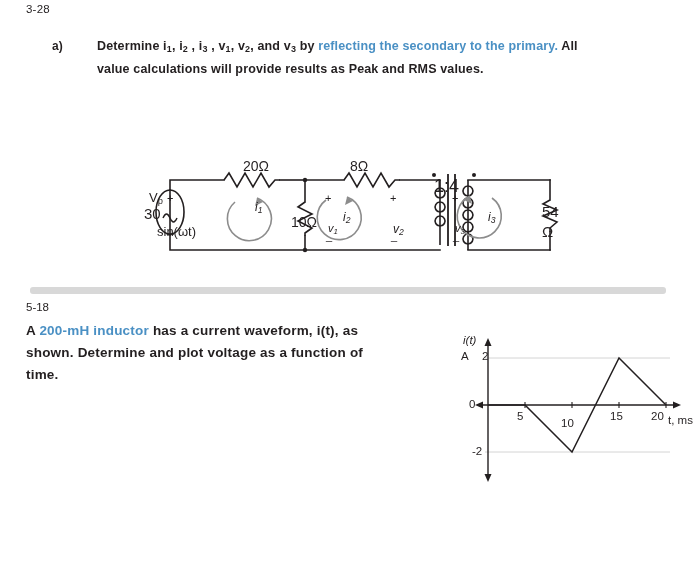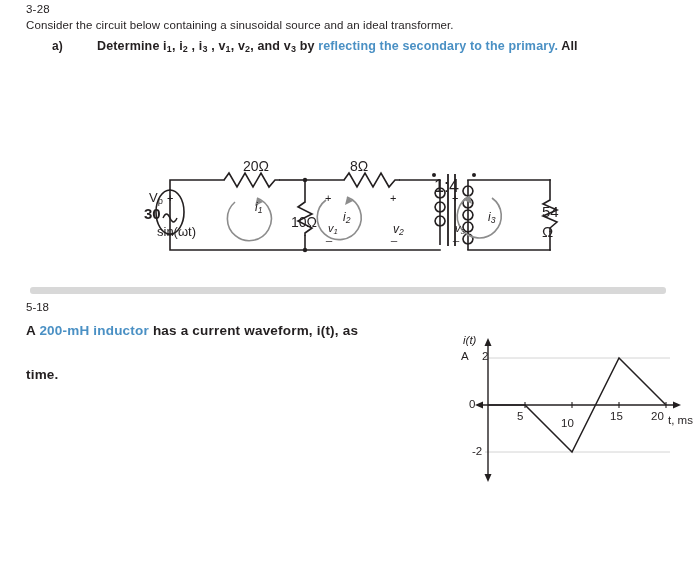--- a/index.html
+++ b/index.html
@@ -99,21 +99,21 @@
   }
   .clabel {
     position: absolute;
     font-size: 12.5px;
     color: #231f20;
   }
   #lbl-20ohm { left: 113px; top: 18px; font-size: 14px; }
   #lbl-8ohm  { left: 220px; top: 18px; font-size: 14px; }
   #lbl-ratio { left: 304px; top: 36px; font-size: 18px; }
   #lbl-vp    { left: 19px;  top: 50px; font-size: 13px; }
-  #lbl-30    { left: 14px;  top: 65px; font-size: 15px; font-weight: bold;}
+  #lbl-30    { left: 14px;  top: 65px; font-size: 15px; font-weight: normal;}
   #lbl-sin   { left: 2px;   top: 84px; font-size: 13px; margin-left: 25px; }
   #lbl-10ohm { left: 161px; top: 74px; font-size: 14px; }
   #lbl-72    { left: 412px; top: 63px; font-size: 15px; }
   #lbl-72u   { left: 412px; top: 83px; font-size: 15px; }
   #lbl-i1    { left: 125px; top: 60px; font-size: 12px; font-style: italic;}
   #lbl-i2    { left: 213px; top: 70px; font-size: 12px; font-style: italic;}
   #lbl-i3    { left: 358px; top: 70px; font-size: 12px; font-style: italic;}
   #lbl-v1    { left: 198px; top: 82px; font-size: 11px; font-style: italic;}
   #lbl-v2    { left: 263px; top: 82px; font-size: 12px; font-style: italic; text-align: right;}
   #lbl-v3    { left: 325px; top: 82px; font-size: 11px; font-style: italic;}
@@ -140,24 +140,24 @@
   #pl-15  { left: 155px;top: 80px; }
   #pl-20  { left: 196px;top: 80px; }
   #pl-tms { left: 213px;top: 84px; }
 </style>
 </head>
 <body>
 
 <div class="page">
 
   <div id="p328-number">3-28</div>
-  <div id="p328-intro">Consider the circuit below containing a sinusoidal source and an ideal transformer.</div>
   <div id="p328-a-label">a)</div>
   <div id="p328-a-text">
     <span>Determine i</span><sub>1</sub><span>, i</span><sub>2</sub><span> , i</span><sub>3</sub><span> , v</span><sub>1</sub><span>, v</span><sub>2</sub><span>, and v</span><sub>3</sub><span> by </span><span class="hl">reflecting the secondary to the primary.</span><span>  All</span><br>
+    <span>value calculations will provide results as Peak and RMS values.</span>
   </div>
 
   <div id="circuit">
     <svg width="470" height="145" viewBox="0 0 470 145">
       <g stroke="#231f20" stroke-width="1.6" fill="none" stroke-linecap="square">
 
         <path d="M40,50 L40,40 L94,40"></path>
         <path d="M40,95 L40,110 L175,110"></path>
         <path d="M40,50 L40,95"></path>
 
@@ -245,21 +245,21 @@
     <div class="clabel" id="lbl-v1"><span>v</span><sub>1</sub></div>
     <div class="clabel" id="lbl-v2"><span>v</span><sub>2</sub></div>
     <div class="clabel" id="lbl-v3"><span>v</span><sub>3</sub></div>
   </div>
 
   <div id="divider"></div>
 
   <div id="p318-number">5-18</div>
   <div id="p318-text">
     <span>A </span><span class="hl">200-mH inductor</span><span> has a current waveform, i(t), as</span><br>
-    <br>
+    <span>shown.  Determine and plot voltage as a function of</span><br>
     <span>time.</span>
   </div>
 
   <div id="plot">
     <svg width="240" height="160" viewBox="0 0 240 160">
 
       <g stroke="#c9c9c9" stroke-width="0.8">
         <line x1="30" y1="28" x2="215" y2="28"></line>
         <line x1="30" y1="122" x2="215" y2="122"></line>
       </g>

